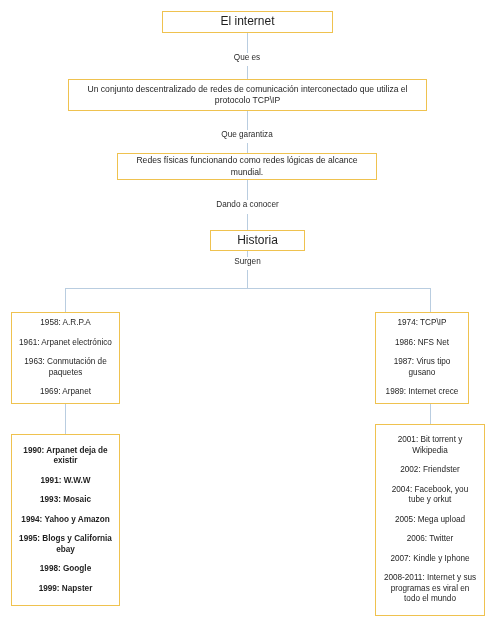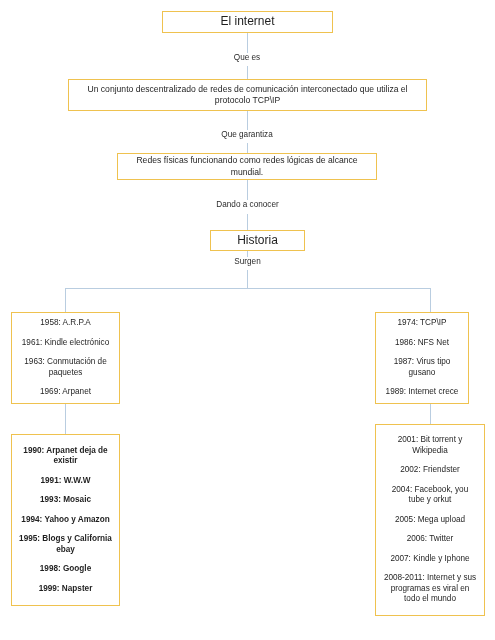--- a/index.html
+++ b/index.html
@@ -121,21 +121,21 @@
   <div class="edge-label" style="left:200px; top:200px; width:95px;text-align:center;">Dando a conocer</div>
 
   <div class="node node-title" style="left:210px; top:230px; width:95px; height:21px;">
     <span class="line">Historia</span>
   </div>
 
   <div class="edge-label" style="left:215px; top:257px; width:65px;">Surgen</div>
 
   <div class="node node-list" style="left:11px; top:312px; width:109px; height:92px;">
     <span class="item">1958: A.R.P.A</span>
-    <span class="item">1961: Kindle electrónico</span>
+    <span class="item">1961: Arpanet electrónico</span>
     <span class="item">1963: Conmutación de paquetes</span>
     <span class="item">1969: Arpanet</span>
   </div>
 
   <div class="node node-list" style="left:375px; top:312px; width:94px; height:92px;">
     <span class="item">1974: TCP\IP</span>
     <span class="item">1986: NFS Net</span>
     <span class="item">1987: Virus tipo gusano</span>
     <span class="item">1989: Internet crece</span>
   </div>

